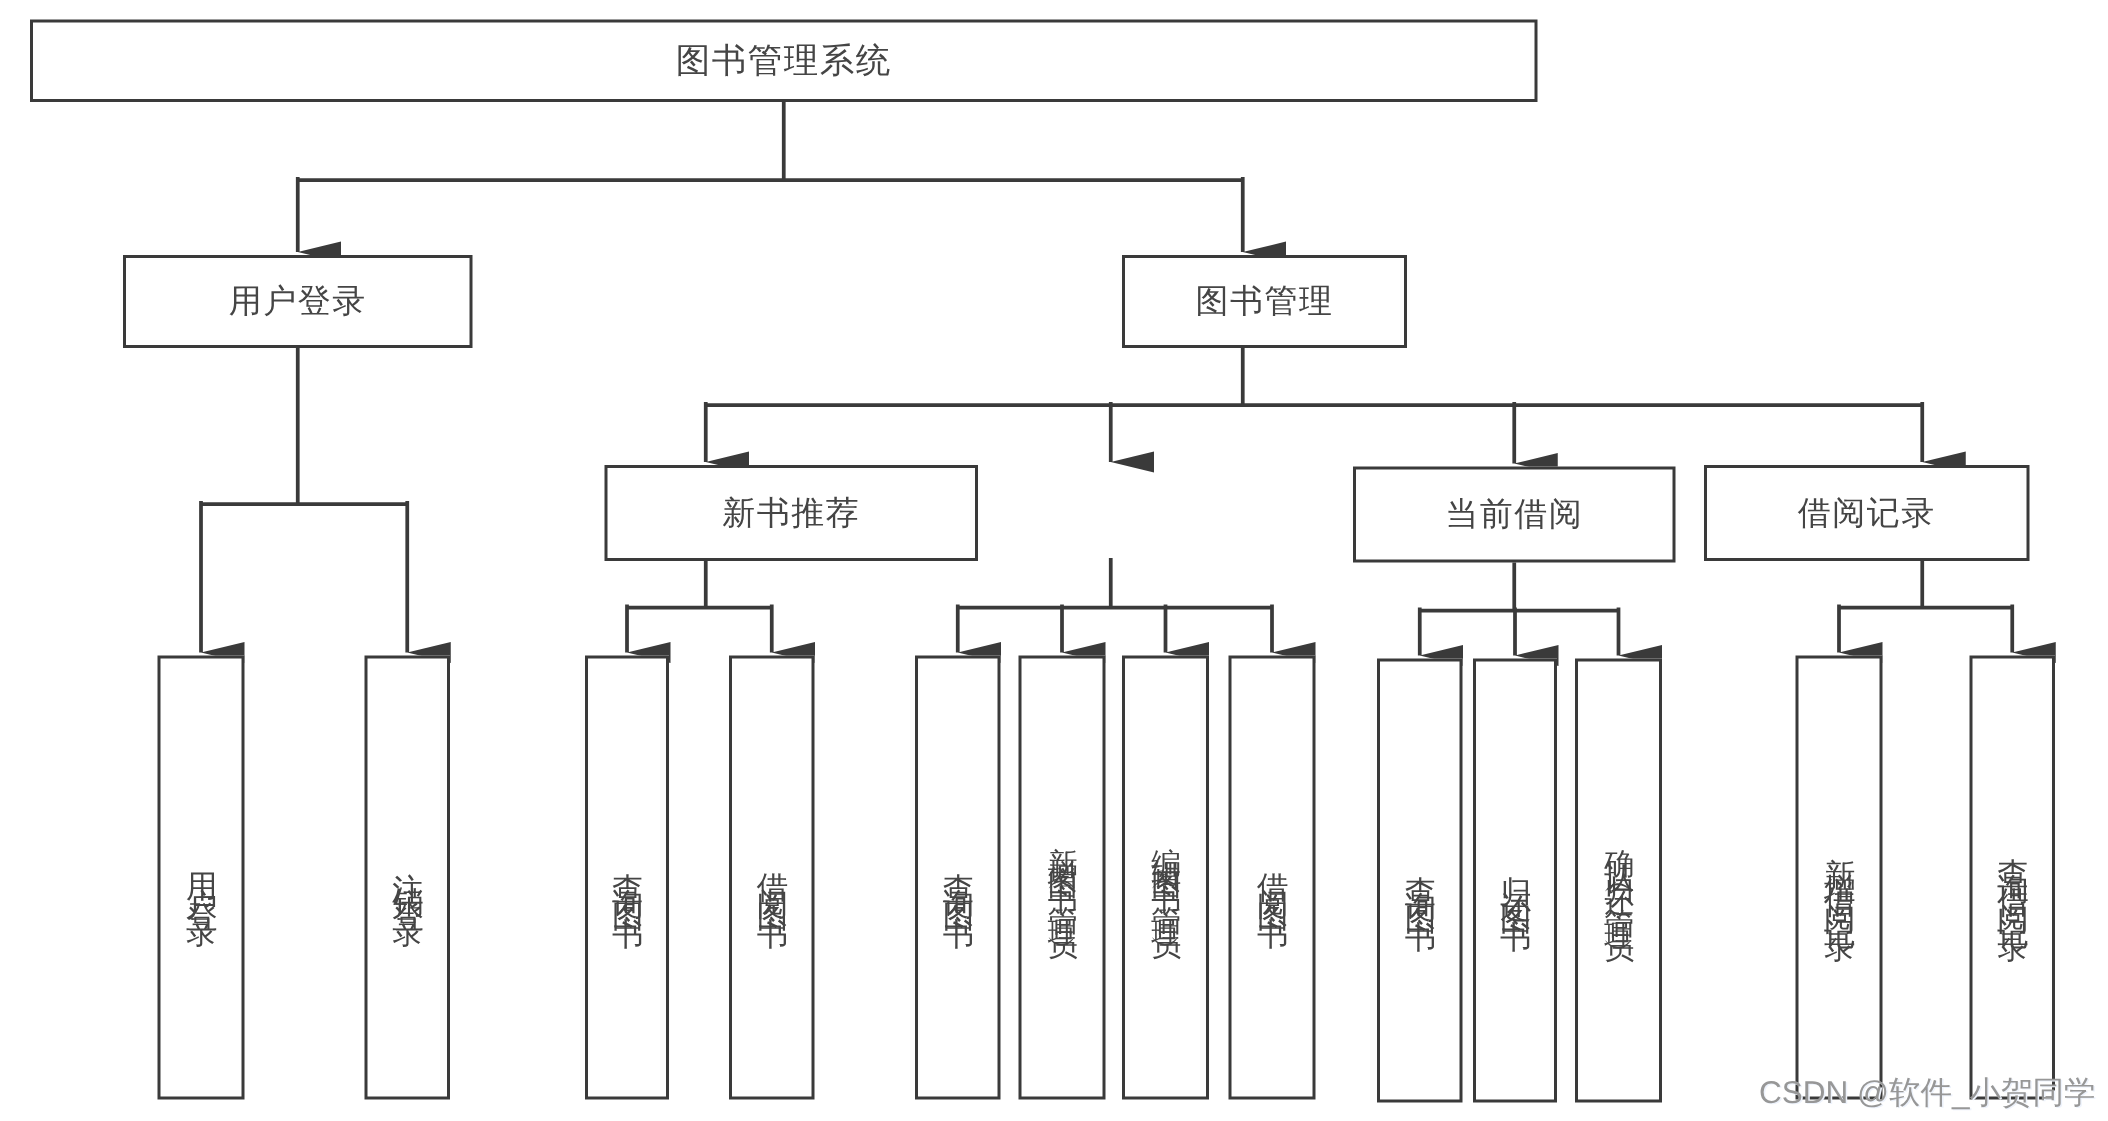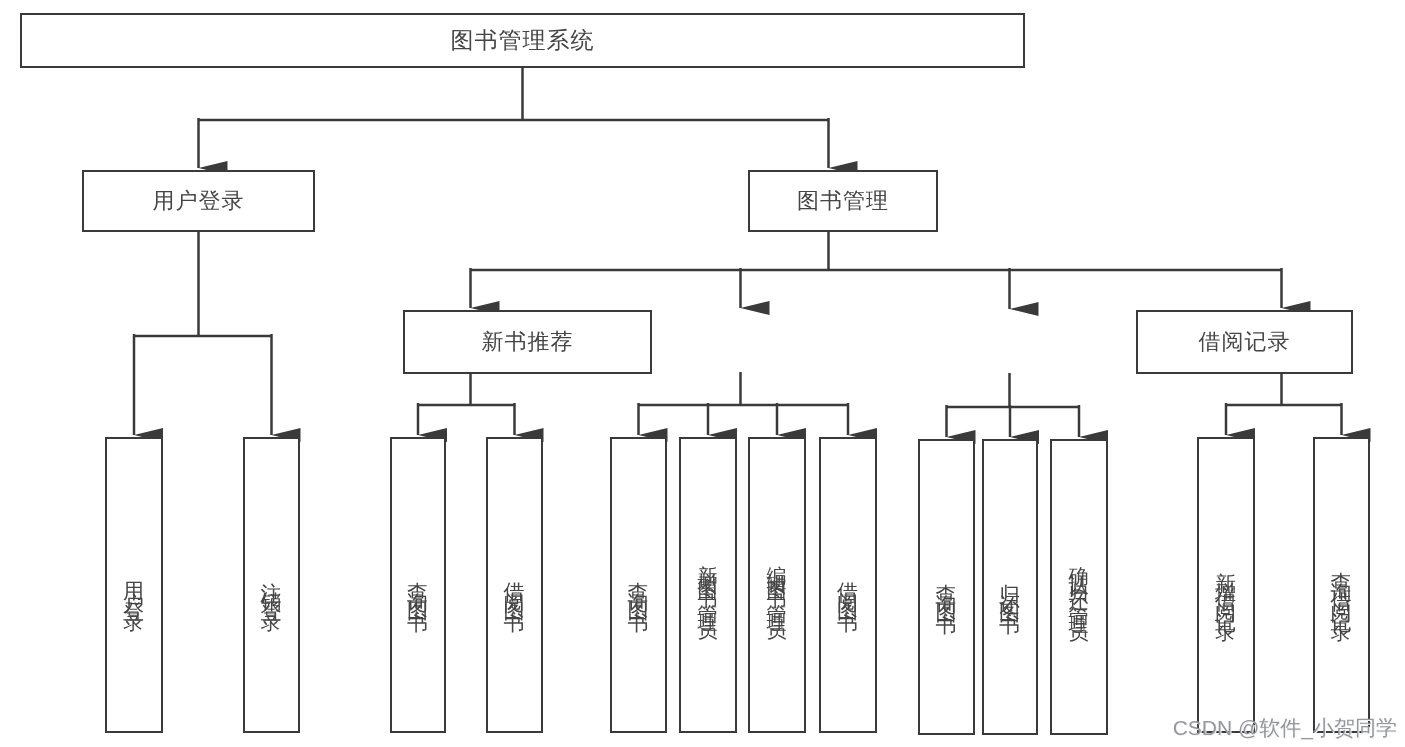--- a/index.html
+++ b/index.html
@@ -114,20 +114,21 @@
       <path d="M1341.5,403 V435" marker-end="url(#ah)"></path>
     </g>
   </svg>
 
   <div class="box hbox root-box" style="left:20px; top:13px; width:1005px; height:55px;">图书管理系统</div>
 
   <div class="box hbox" style="left:82px; top:170px; width:233px; height:62px;">用户登录</div>
   <div class="box hbox" style="left:712px; top:170px; width:190px; height:62px;margin-left:36px;">图书管理</div>
 
   <div class="box hbox" style="left:363px; top:310px; width:249px; height:64px;margin-left:40px;">新书推荐</div>
+  <div class="box hbox" style="left:902px; top:311px; width:215px; height:64px;">当前借阅</div>
   <div class="box hbox" style="left:1136px; top:310px; width:217px; height:64px;">借阅记录</div>
 
   <div class="box vbox" style="left:105px; top:437px; width:58px; height:296px;">用户登录</div>
   <div class="box vbox" style="left:243px; top:437px; width:57px; height:296px;">注销登录</div>
 
   <div class="box vbox" style="left:390px; top:437px; width:56px; height:296px;">查询图书</div>
   <div class="box vbox" style="left:486px; top:437px; width:57px; height:296px;">借阅图书</div>
 
   <div class="box vbox" style="left:610px; top:437px; width:57px; height:296px;">查询图书</div>
   <div class="box vbox" style="left:679px; top:437px; width:58px; height:296px; letter-spacing:8px; font-size:20px;">新增图书（管理员）</div>

